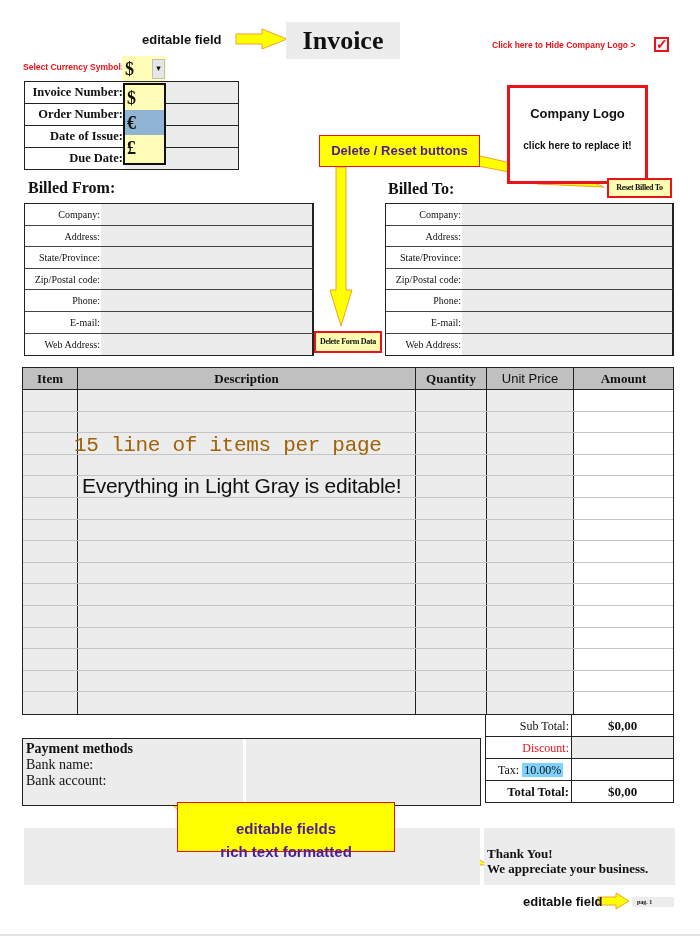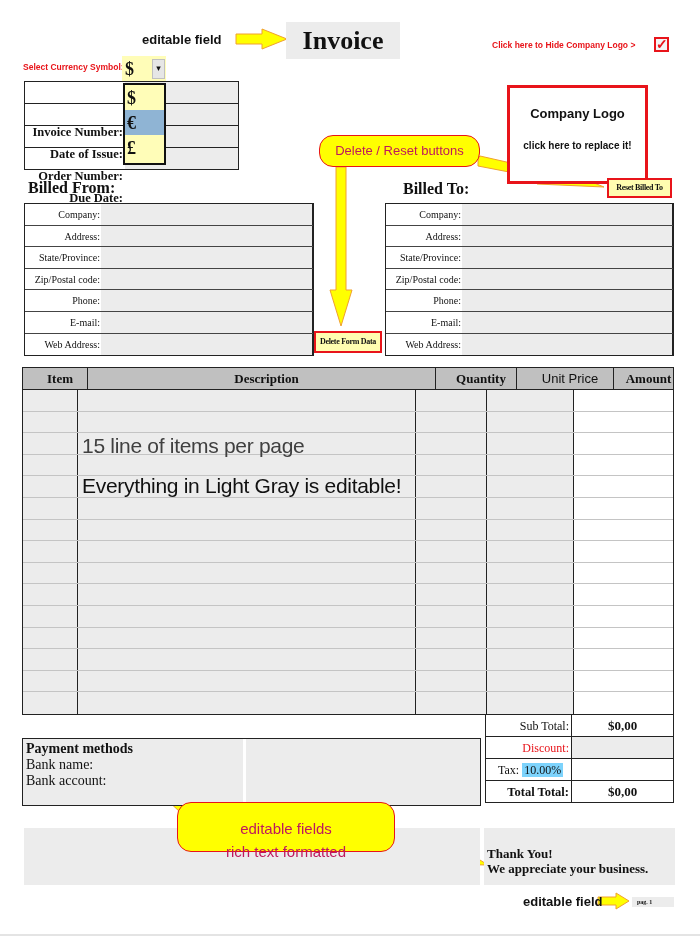--- a/index.html
+++ b/index.html
@@ -19,69 +19,69 @@
   #cur-btn { left: 152px; top: 59px; width: 13px; height: 20px; background: #e6e6e6; border: 1px solid #c0c0c0; box-sizing: border-box;
              font-size: 9px; text-align: center; line-height: 16px; }
   #cur-list { left: 123px; top: 83px; width: 43px; height: 82px; border: 2px solid #111; background: #fffdb8; box-sizing: border-box; }
   .cur-opt { height: 25px; font-weight: bold; font-size: 18px; padding-left: 2px; line-height: 26px; }
   .cur-opt.sel { background: #8fb4d4; }
 
   
   #info { left: 24px; top: 81px; width: 213px; border: 1px solid #222; border-collapse: collapse; }
   .info-row { display: flex; height: 21px; border-bottom: 1px solid #222; }
   .info-row:last-child { border-bottom: none; }
-  .info-label { width: 98px; text-align: right; font-weight: bold; font-size: 12.5px; line-height: 21px; padding-right: 2px; margin-top: 40px; }
+  .info-label { width: 98px; text-align: right; font-weight: bold; font-size: 12.5px; line-height: 21px; padding-right: 2px; }
   .info-val { flex: 1; background: #ececec; }
 
   
   #hide-logo { left: 492px; top: 40px; font-family: "Liberation Sans", sans-serif; font-weight: bold; font-size: 8.5px; color: #e8141a; }
   #hide-check { left: 654px; top: 37px; width: 15px; height: 15px; border: 2px solid #e8141a; box-sizing: border-box; background: #f4f4f4;
                 color: #e8141a; font-size: 14px; line-height: 11px; text-align: center; font-weight: bold; }
   #logo { left: 507px; top: 57px; width: 141px; height: 99px; border: 3px solid #e8141a; box-sizing: border-box; background: #fff;
           text-align: center; font-family: "Liberation Sans", sans-serif; font-weight: bold; margin-top: 28px; }
   #logo .t1 { font-size: 13px; margin-top: 18px; }
   #logo .t2 { font-size: 10px; margin-top: 19px; }
 
   
-  .callout { background: #ffff00; border: 1.5px solid #e8141a; border-radius: 14px; box-sizing: border-box;
-             font-family: "Liberation Sans", sans-serif; font-weight: normal; text-align: center; color: #be185d; }
+  .callout { background: #ffff00; border: 1.5px solid #e8141a; border-radius: 0; box-sizing: border-box;
+             font-family: "Liberation Sans", sans-serif; font-weight: bold; text-align: center; color: #4c1d95; }
   #cb-delete { left: 319px; top: 135px; width: 161px; height: 32px; font-size: 13px; line-height: 29px; }
   #cb-editable { left: 177px; top: 802px; width: 218px; height: 50px; font-size: 15px; line-height: 23px; padding-top: 14px; }
 
   .redbtn { border: 2px solid #e8141a; background: #fffdb0; box-sizing: border-box; font-weight: bold; font-size: 8px; text-align: center; letter-spacing: -0.3px; }
   #reset-btn { left: 607px; top: 178px; width: 65px; height: 20px; line-height: 16px; }
   #delete-btn { left: 314px; top: 331px; width: 68px; height: 22px; line-height: 18px; }
 
   
   .billed-title { font-weight: bold; font-size: 16px; }
   #bf-title { left: 28px; top: 179px; }
-  #bt-title { left: 388px; top: 180px; margin-left: 15px; }
+  #bt-title { left: 388px; top: 180px; }
   .addr { border: 1px solid #222; box-sizing: border-box; }
   #bf-table { left: 24px; top: 203px; width: 290px; }
   #bt-table { left: 385px; top: 203px; width: 289px; }
   .addr-row { display: flex; height: 21.6px; border-bottom: 1px solid #444; box-sizing: border-box; }
   .addr-row:last-child { border-bottom: none; }
   .addr-label { width: 75px; text-align: right; font-size: 10px; line-height: 21px; padding-right: 1px; white-space: nowrap; }
   .addr-val { flex: 1; background: #ececec; border-right: 1px solid #222; }
 
   
   #items { left: 22px; top: 367px; width: 652px; height: 348px; border: 1.5px solid #222; box-sizing: border-box; }
   #items-head { display: flex; height: 21px; background: #c0c0c0; border-bottom: 1.5px solid #222; }
-  .ih { font-weight: bold; font-size: 13px; text-align: center; line-height: 21px; border-right: 1.5px solid #222; box-sizing: border-box; margin-left: 10px; }
+  .ih { font-weight: bold; font-size: 13px; text-align: center; line-height: 21px; border-right: 1.5px solid #222; box-sizing: border-box; }
   .ih:last-child { border-right: none; }
   .c-item { width: 55px; } .c-desc { width: 338px; } .c-qty { width: 71px; } .c-price { width: 87px; } .c-amt { flex: 1; }
   .ih.c-price { font-family: "Liberation Sans", sans-serif; font-weight: normal; font-size: 13px; }
   #items-body { position: relative; height: 324px; }
   .irow { display: flex; height: 21.6px; border-bottom: 1px solid #c4c4c4; box-sizing: border-box; }
   .irow:last-child { border-bottom: none; }
   .ic { border-right: 1.5px solid #222; box-sizing: border-box; background: #ececec; }
   .ic.c-amt { background: #fff; border-right: none; }
   .ic.c-item { border-right: 1.5px solid #222; }
 
-  #overlay1 { left: 82px; top: 434px; font-family: Liberation Sans, sans-serif; font-size: 21px; color: #404040; letter-spacing: -0.3px; }
+  #overlay1 { left: 74px; top: 434px; font-family: Liberation Mono, monospace; font-size: 21px; color: #a16207; letter-spacing: -0.3px; }
   #overlay2 { left: 82px; top: 474px; font-family: "Liberation Sans", sans-serif; font-size: 21px; color: #111; letter-spacing: -0.3px; }
 
   
   #totals { left: 485px; top: 714px; width: 189px; border: 1.5px solid #222; box-sizing: border-box; border-top: none; }
   .trow { display: flex; height: 22px; border-top: 1.5px solid #222; box-sizing: border-box; }
   .tlabel { width: 86px; text-align: right; font-size: 12px; line-height: 22px; padding-right: 2px; border-right: 1.5px solid #222; box-sizing: border-box; }
   .tval { flex: 1; text-align: center; font-weight: bold; font-size: 13px; line-height: 22px; }
   .trow.discount .tlabel { color: #e8141a; }
   .trow.discount .tval { background: #ececec; }
   .trow.tax .tlabel { text-align: left; padding-left: 12px; }
@@ -131,25 +131,25 @@
 <div id="cur-select" class="abs"></div>
 <div id="cur-value" class="abs">$</div>
 <div id="cur-btn" class="abs">▾</div>
 
 <div id="info" class="abs">
   <div class="info-row">
     <div class="info-label">Invoice Number:</div>
     <div class="info-val"></div>
   </div>
   <div class="info-row">
+    <div class="info-label">Order Number:</div>
+    <div class="info-val"></div>
+  </div>
+  <div class="info-row">
     <div class="info-label">Date of Issue:</div>
-    <div class="info-val"></div>
-  </div>
-  <div class="info-row">
-    <div class="info-label">Order Number:</div>
     <div class="info-val"></div>
   </div>
   <div class="info-row">
     <div class="info-label">Due Date:</div>
     <div class="info-val"></div>
   </div>
 </div>
 
 <div id="cur-list" class="abs">
   <div class="cur-opt">$</div>

